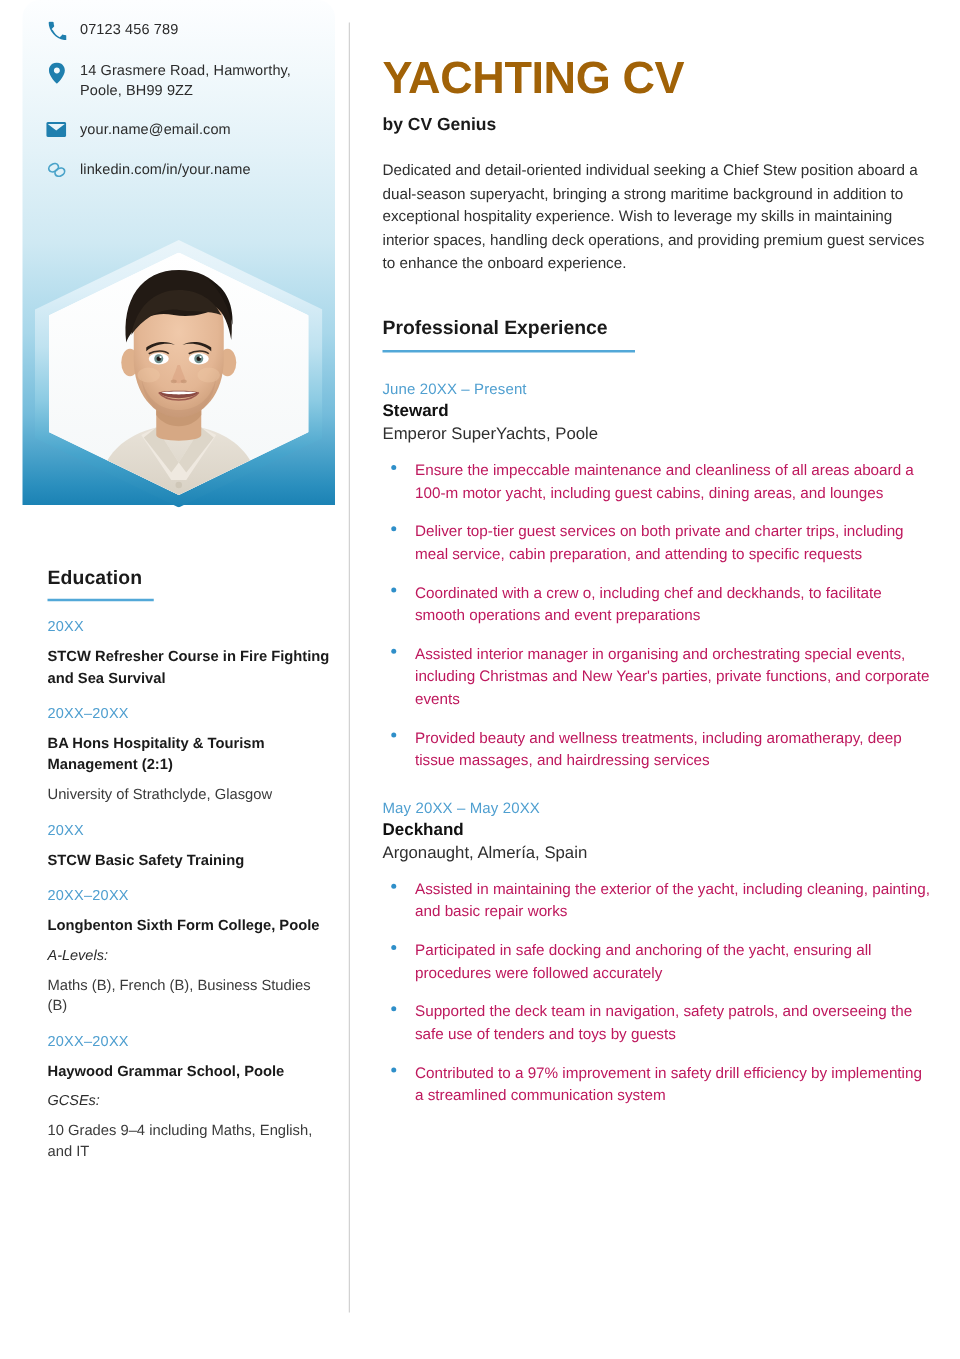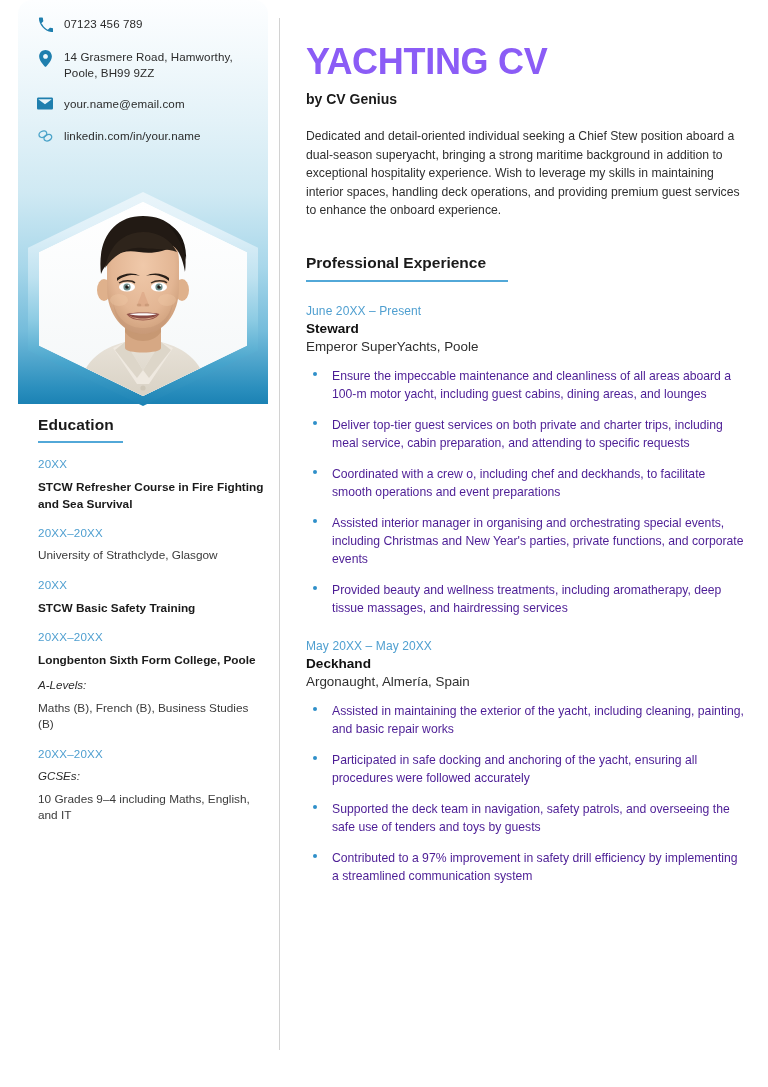--- a/index.html
+++ b/index.html
@@ -108,21 +108,21 @@
     position: absolute;
     left: 0; top: 0;
     width: 208px; height: 194px;
   }
   .portrait svg { display: block; }
 
   
   .education {
     position: absolute;
     left: 38px;
-    top: 416px;
+    top: 454px;
     width: 228px;
   }
   .sec-title {
     font-size: 15.5px;
     font-weight: bold;
     color: #1a1a1a;
     letter-spacing: 0.1px;
   }
   .sec-rule {
     margin-top: 7px;
@@ -176,21 +176,21 @@
   .main {
     position: absolute;
     left: 306px;
     top: 0;
     width: 440px;
   }
   .cv-title {
     margin-top: 42px;
     font-size: 36px;
     font-weight: bold;
-    color: #8b5cf6;
+    color: #a16207;
     letter-spacing: -0.3px;
     line-height: 40px;
   }
   .cv-byline {
     margin-top: 9px;
     font-size: 14px;
     font-weight: bold;
     color: #1a1a1a;
   }
   .cv-summary {
@@ -243,21 +243,21 @@
   }
   .bullet-dot span {
     display: block;
     width: 4px; height: 4px;
     border-radius: 50%;
     background: #2f8fc9;
   }
   .bullet-text {
     font-size: 12.2px;
     line-height: 18px;
-    color: #4c1d95;
+    color: #be185d;
     width: 412px;
   }
 </style>
 </head>
 <body>
 
 <div class="page">
 
   <div class="sidebar">
 
@@ -382,37 +382,39 @@
       <div class="sec-title">Education</div>
       <div class="sec-rule"></div>
 
       <div class="edu-item">
         <div class="edu-date">20XX</div>
         <div class="edu-title">STCW Refresher Course in Fire Fighting and Sea Survival</div>
       </div>
 
       <div class="edu-item">
         <div class="edu-date">20XX–20XX</div>
+        <div class="edu-title">BA Hons Hospitality &amp; Tourism Management (2:1)</div>
         <div class="edu-sub">University of Strathclyde, Glasgow</div>
       </div>
 
       <div class="edu-item">
         <div class="edu-date">20XX</div>
         <div class="edu-title">STCW Basic Safety Training</div>
       </div>
 
       <div class="edu-item">
         <div class="edu-date">20XX–20XX</div>
         <div class="edu-title">Longbenton Sixth Form College, Poole</div>
         <div class="edu-label">A-Levels:</div>
         <div class="edu-detail">Maths (B), French (B), Business Studies (B)</div>
       </div>
 
       <div class="edu-item">
         <div class="edu-date">20XX–20XX</div>
+        <div class="edu-title">Haywood Grammar School, Poole</div>
         <div class="edu-label">GCSEs:</div>
         <div class="edu-detail">10 Grades 9–4 including Maths, English, and IT</div>
       </div>
     </div>
 
   </div>
 
   <div class="divider"></div>
 
   <div class="main">

